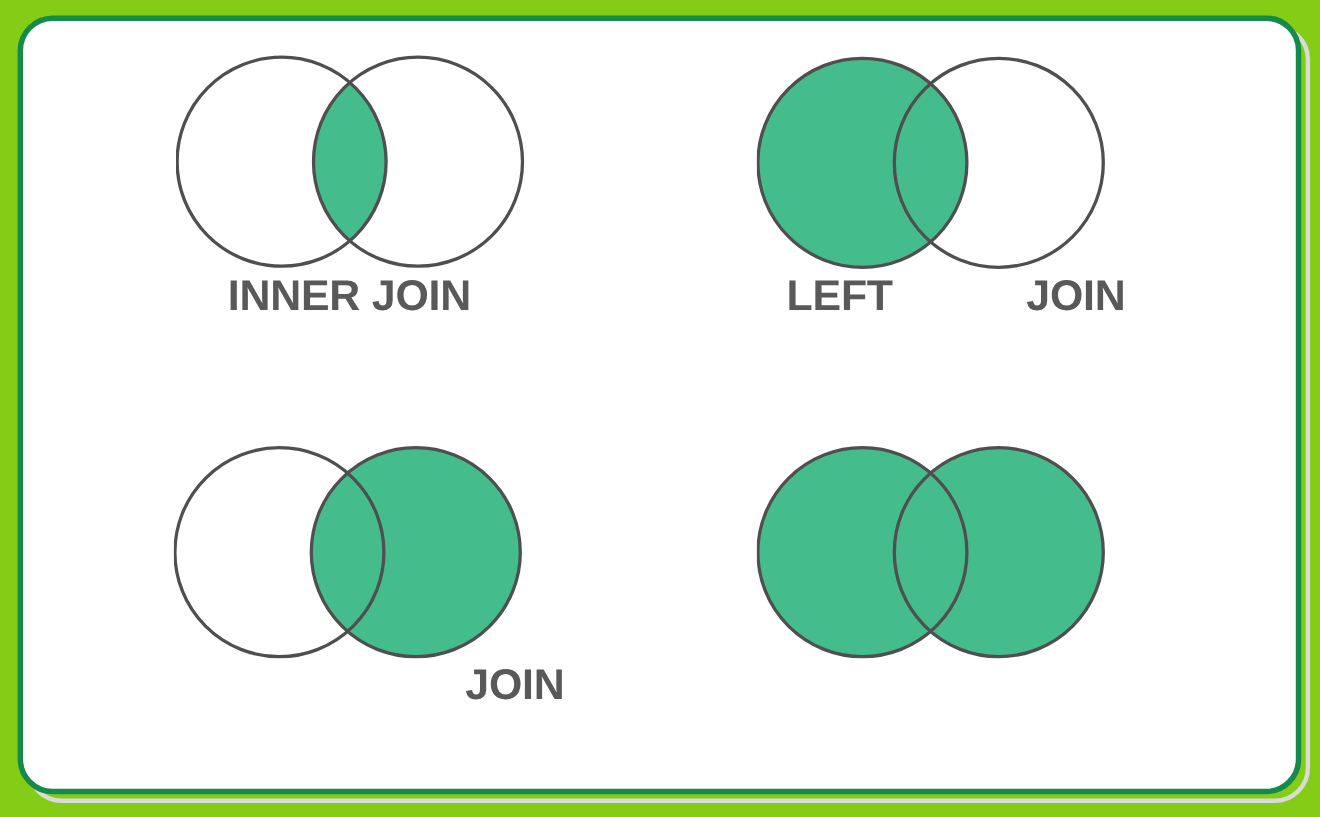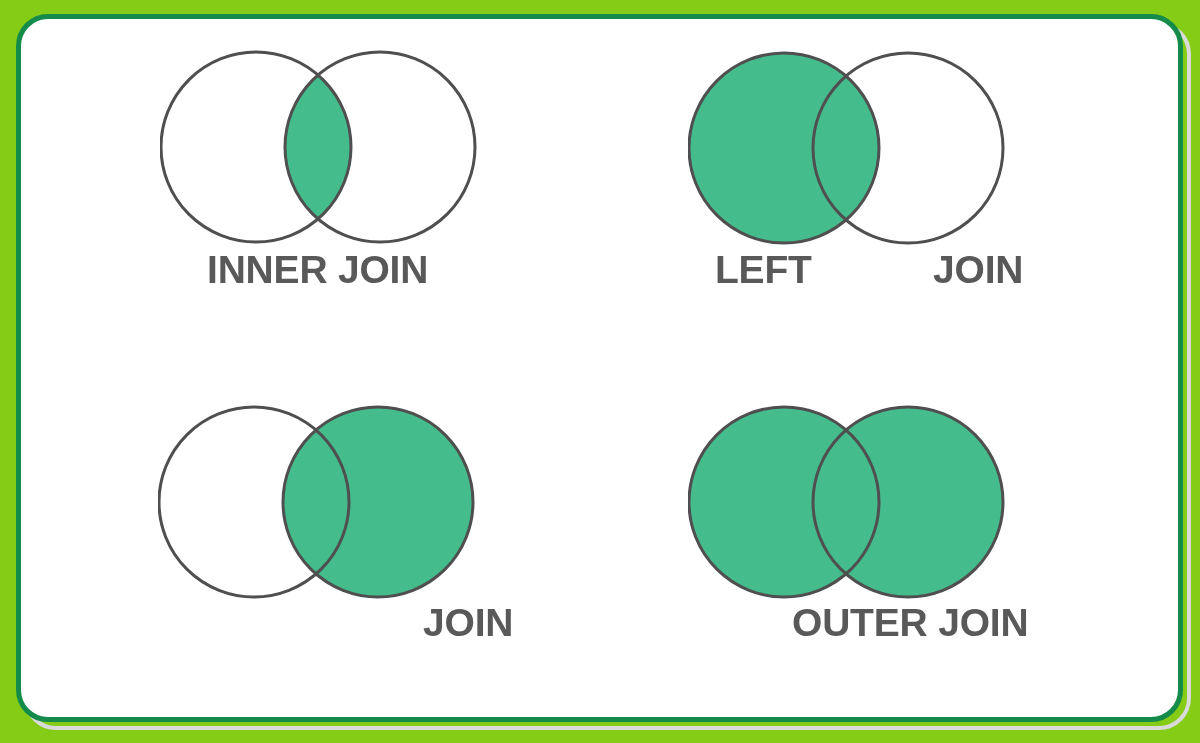--- a/index.html
+++ b/index.html
@@ -85,15 +85,14 @@
   <span class="join-label" style="left:423px; top:603px;">JOIN</span>
 
   <div class="venn" style="left:688px; top:404px;">
     <svg width="317" height="197" viewBox="0 0 317 197">
       <circle cx="96" cy="98" r="95" class="shape-fill"></circle>
       <circle cx="220" cy="98" r="95" class="shape-fill"></circle>
       <circle cx="96" cy="98" r="95" class="shape-stroke"></circle>
       <circle cx="220" cy="98" r="95" class="shape-stroke"></circle>
     </svg>
   </div>
-  <span class="join-label" style="left:792px; top:603px;">OUTER JOIN</span>
 
 </div>
 
 </body></html>

